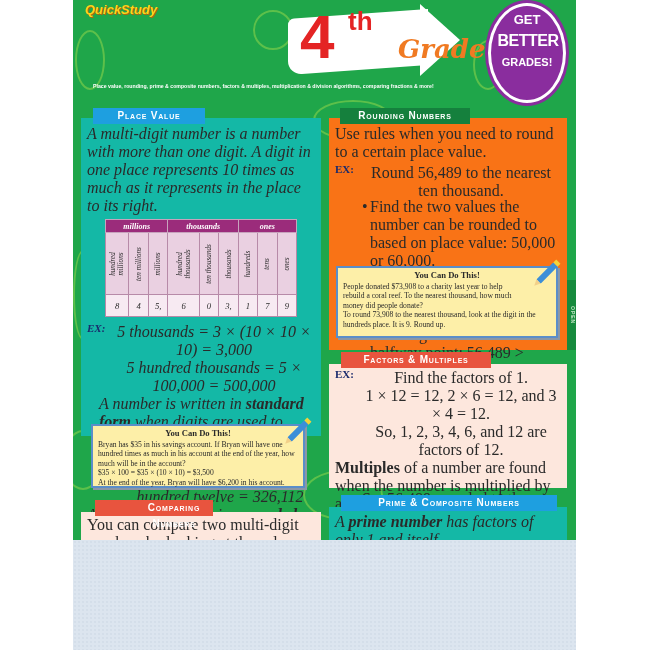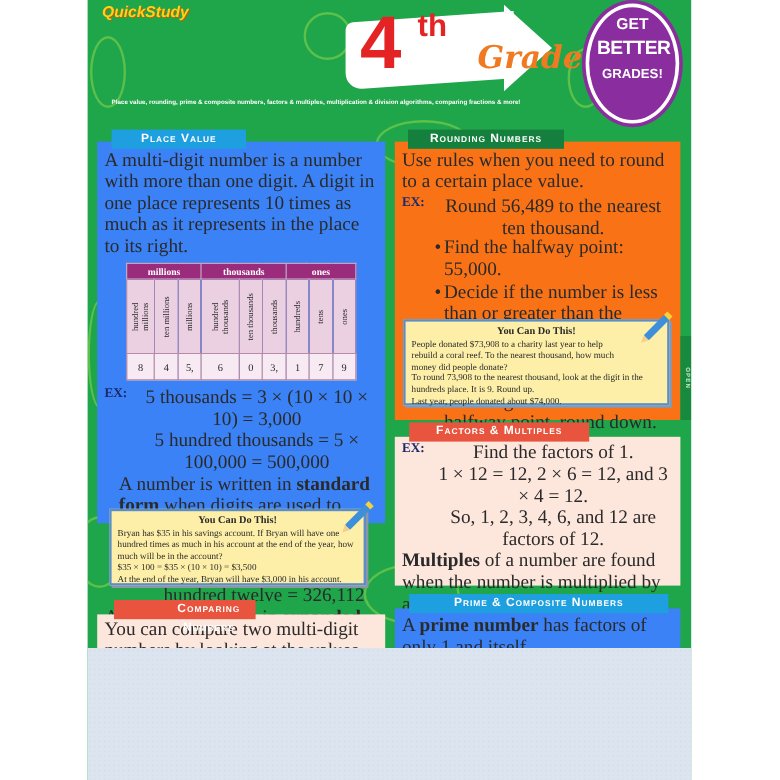--- a/index.html
+++ b/index.html
@@ -66,21 +66,21 @@
   }
   .panel-header {
     position: absolute; height: 16px; font-family: "Liberation Sans", sans-serif;
     font-weight: bold; font-size: 10px; line-height: 16px; color: #fff; text-align: center;
     font-variant: small-caps; letter-spacing: 0.8px; z-index: 2;
   }
   .panel-body { position: absolute; padding: 5px 6px; }
   .blue-hdr { background: #1e9fe0; }
   .green-hdr { background: #15803d; }
   .red-hdr { background: #e8543e; }
-  .blue-body { background: #3b82f6; }
+  .blue-body { background: #14b8a6; font-style: italic; }
   .mint-body { background: #f97316; }
   .peach-body { background: #fde7dd; }
 
   p { margin-bottom: 3px; }
   b { font-weight: bold; }
   .ex-row { display: flex; margin: 0 0; }
   .ex-label { font-weight: bold; font-size: 11px; color: #1a2a6c; width: 26px; flex-shrink: 0; line-height: 11px; }
   .ex-lines { flex: 1; text-align: center; }
   .indent { padding-left: 12px; }
   ul.bullets { list-style: none; padding-left: 27px; }
@@ -229,50 +229,50 @@
       <div class="ex-lines">
         <div>8,597,870 = 8,000,000 + 500,000 + 90,000 + 7,000 +</div>
         <div>800 + 70</div>
       </div>
     </div>
   </div>
   <div class="ycdt" style="left:18px;top:424px;width:214px;height:64px;">
     <div class="ycdt-title">You Can Do This!</div>
     <div>Bryan has $35 in his savings account. If Bryan will have one hundred times as much in his account at the end of the year, how much will be in the account?</div>
     <div>$35 × 100 = $35 × (10 × 10) = $3,500</div>
-    <div>At the end of the year, Bryan will have $3,000 in his account.</div>
+    <div>At the end of the year, Bryan will have $6,200 in his account.</div>
   </div>
   <div class="pencil" style="left:213px;top:428px;"></div>
 
   <div class="panel-header red-hdr" style="left:22px;top:500px;width:118px;padding-left:40px;">Comparing Numbers</div>
   <div class="panel-body peach-body" style="left:8px;top:512px;width:240px;height:30px;padding-top:4px;">
     <p>You can compare two multi-digit numbers by looking at the values of the digits in each place.</p>
   </div>
 
   <div class="panel-header green-hdr" style="left:267px;top:108px;width:130px;">Rounding Numbers</div>
   <div class="panel-body mint-body" style="left:256px;top:118px;width:238px;height:232px;padding-top:7px;">
     <p>Use rules when you need to round to a certain place value.</p>
     <div class="ex-row">
       <span class="ex-label">EX:</span>
       <div class="ex-lines">
           <div>Round 56,489 to the nearest ten thousand.</div>
         </div>
     </div>
     <ul class="bullets" style="margin-top:-2px;">
+      <li>Find the two values the number can be rounded to based on place value: 50,000 or 60,000.</li>
       <li>Find the halfway point: 55,000.</li>
       <li>Decide if the number is less than or greater than the halfway point: 56,489 &gt; 55,000.</li>
       <li>If the number you are rounding is less than the halfway point, round down. If the number you are rounding is greater than the halfway point, round up.</li>
     </ul>
     <p style="padding-left:27px;">So, 56,489 rounded to the nearest ten thousand is 60,000.</p>
   </div>
   <div class="ycdt" style="left:263px;top:266px;width:222px;height:72px;">
     <div class="ycdt-title">You Can Do This!</div>
     <div style="padding-right:30px;">People donated $73,908 to a charity last year to help rebuild a coral reef. To the nearest thousand, how much money did people donate?</div>
     <div>To round 73,908 to the nearest thousand, look at the digit in the hundreds place. It is 9. Round up.</div>
-    <div>Last year, people donated about $74,000.</div>
   </div>
   <div class="pencil" style="left:462px;top:270px;"></div>
 
   <div class="panel-header red-hdr" style="left:268px;top:352px;width:150px;">Factors &amp; Multiples</div>
   <div class="panel-body peach-body" style="left:256px;top:364px;width:238px;height:124px;padding-top:5px;">
     <div class="ex-row">
       <span class="ex-label">EX:</span>
       <div class="ex-lines">
         <div>Find the factors of 1.</div>
         <div>1 × 12 = 12, 2 × 6 = 12, and 3 × 4 = 12.</div>

